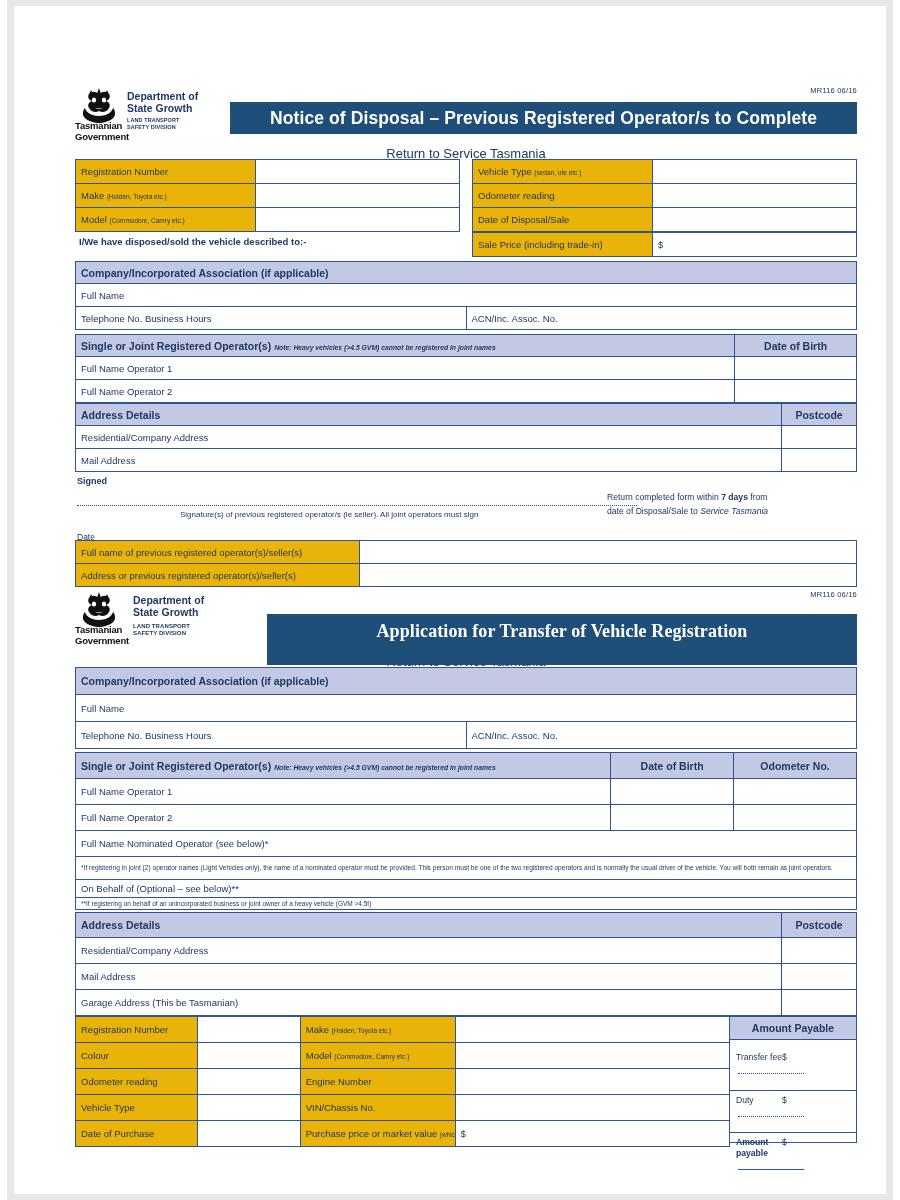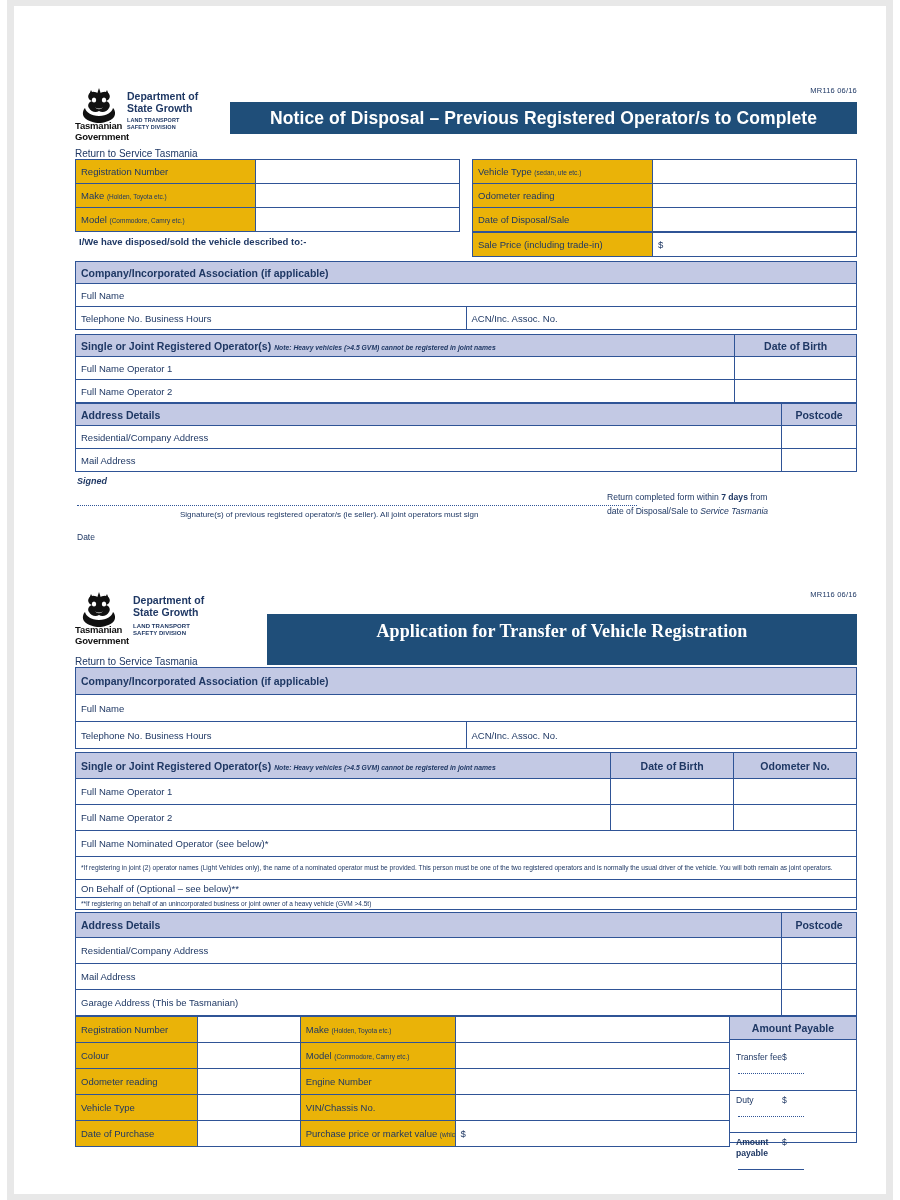--- a/index.html
+++ b/index.html
@@ -116,22 +116,22 @@
   }
   #form2 .title-bar {
     left: 192px;
     top: 22px;
     height: 51px;
     line-height: 34px;
     font-size: 18px;
     font-family: Liberation Serif, serif;
   }
   .return-line {
-    text-align: left;
-    font-size: 10px;
+    text-align: center;
+    font-size: 13px;
     color: #1F3864;
     margin-top: 2px;
     height: 11px;
     line-height: 11px;
   }
   #form2 .return-line { margin-top: 6px; }
 
   
   .tbl { border-collapse: collapse; width: 100%; table-layout: fixed; }
   .tbl td {
@@ -167,21 +167,21 @@
     font-weight: bold;
     color: #1F3864;
     padding: 4px 2px 3px 4px;
   }
   .disposed-row { display: flex; gap: 12px; align-items: flex-start; }
 
   
   .signed-area { position: relative; height: 72px; margin-top: 4px; }
   .signed-lbl {
     position: absolute; left: 2px; top: 0;
-    font-size: 9px; font-weight: bold; font-style: italic;
+    font-size: 9px; font-weight: bold;
   }
   .dots {
     position: absolute; left: 2px; top: 28px; width: 560px;
     border-bottom: 1px dotted #2F5496;
     height: 1px;
   }
   .sig-cap {
     position: absolute; left: 105px; top: 34px;
     font-size: 8px;
   }
@@ -414,20 +414,32 @@
       <div class="signed-lbl">Signed</div>
       <div class="dots"></div>
       <div class="sig-cap">Signature(s) of previous registered operator/s (ie seller). All joint operators must sign</div>
       <div class="date-lbl">Date</div>
       <div class="return-note">
         <span>Return completed form within </span><b>7 days</b><span> from</span><br>
         <span>date of Disposal/Sale to </span><i>Service Tasmania</i>
       </div>
     </div>
 
+    <table class="tbl" style="margin-top:-8px">
+      <tbody>
+          <tr>
+        <td class="lbl" style="width:35%">Full name of previous registered operator(s)/seller(s)</td>
+        <td class="blank"></td>
+      </tr>
+      <tr>
+        <td class="lbl">Address or previous registered operator(s)/seller(s)</td>
+        <td class="blank"></td>
+      </tr>
+    </tbody>
+      </table>
   </div>
 
   <div class="form" id="form2">
 
     <div class="masthead">
       <div class="logo-block">
         <svg class="crest" viewBox="0 0 40 38">
           <g fill="#111111">
             <path d="M20 6 C16 3 12 3 10 6 C8 9 10 12 13 13 C10 14 8 17 10 20 C12 24 17 25 20 23 C23 25 28 24 30 20 C32 17 30 14 27 13 C30 12 32 9 30 6 C28 3 24 3 20 6 Z"></path>
             <path d="M6 20 C4 22 3 26 5 29 C8 33 16 35 20 35 C24 35 32 33 35 29 C37 26 36 22 34 20 C33 24 28 28 20 28 C12 28 7 24 6 20 Z"></path>

